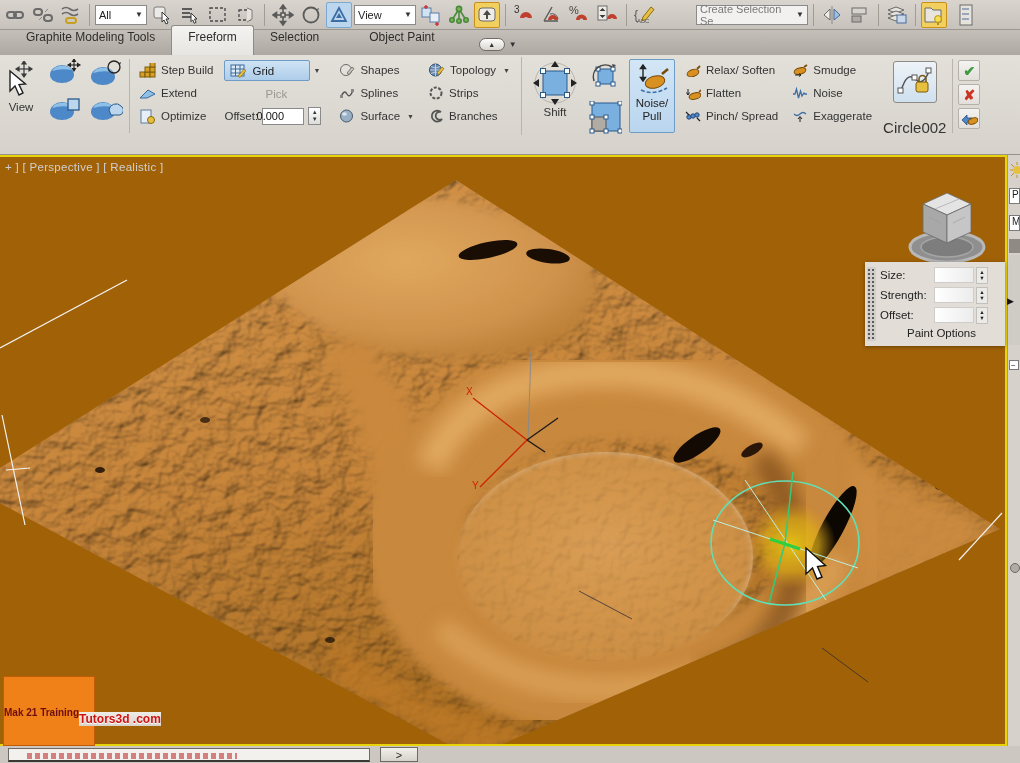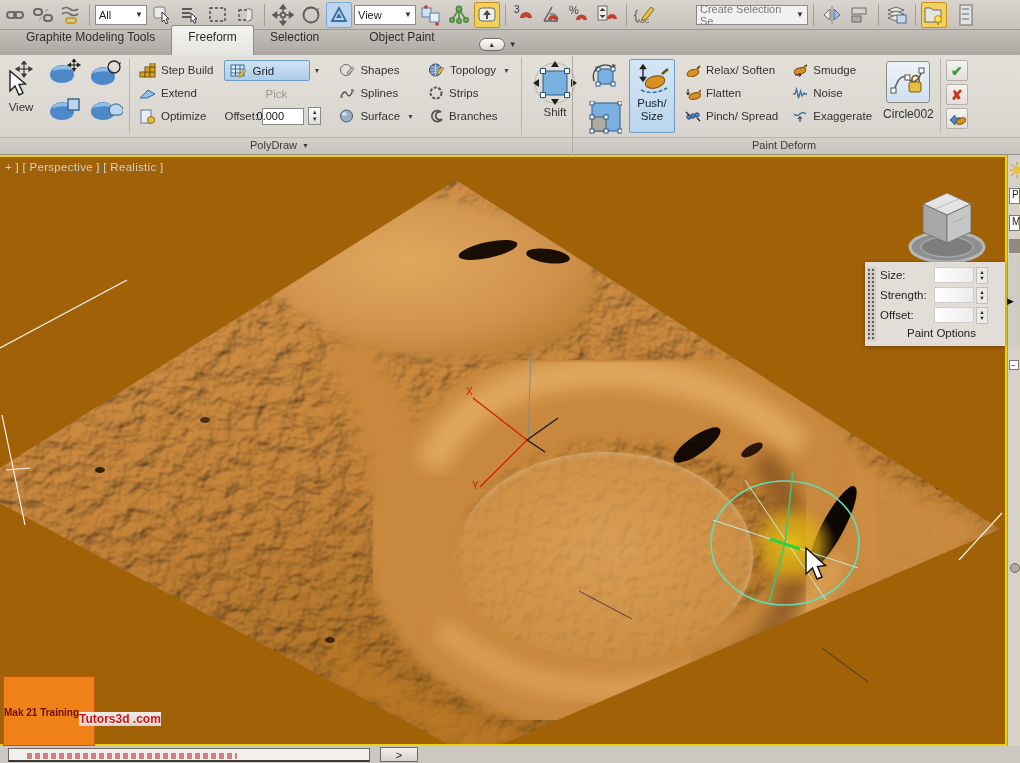--- a/index.html
+++ b/index.html
@@ -61,21 +61,21 @@
     border:1px solid #6f9cc6; border-radius:2px; display:flex; flex-direction:column;
     align-items:center; justify-content:flex-start; padding-top:4px; }
   .pushpull .cap { font-size:11.5px; color:#222; text-align:center; width:40px; line-height:13px; margin-top:3px; }
   .okcol { display:flex; flex-direction:column; gap:3px; padding:5px 3px; }
   .okbtn { width:22px; height:21px; border:1px solid #b5b1aa; border-radius:2px;
     background:linear-gradient(#f4f3f1,#e2dfda); display:flex; align-items:center; justify-content:center;
     font-size:14px; font-weight:bold; }
   .c002 { display:flex; flex-direction:column; align-items:center; padding:6px 4px 0; }
   .c002 .btn { width:44px; height:42px; border:1px solid #8f8b84; border-radius:3px;
     background:linear-gradient(#eef3f8,#cfe0ef); display:flex; align-items:center; justify-content:center; }
-  .c002 .cap { font-size:12px; color:#333; margin-top:4px; }
+  .c002 .cap { font-size:15px; color:#333; margin-top:16px; }
 
   
   .viewport { position:absolute; left:0; top:155px; width:1007px; height:591px;
     background:#a16207; border-top:2px solid #e8d20a; border-right:2px solid #e8d20a;
     border-bottom:2px solid #e8d20a; }
   .vp-label { position:absolute; left:5px; top:4px; font-size:11.5px; color:#cfcfcf;
     letter-spacing:.3px; z-index:5; }
   .scene { position:absolute; left:0; top:0; }
 
   
@@ -555,21 +555,21 @@
           <svg width="34" height="30">
             <g stroke="#222" stroke-width="1.4" fill="#222">
                 <line x1="8" y1="3" x2="8" y2="15"></line>
                 <path d="M8 1 l-2.5 3.5 5 0z"></path>
                 <path d="M8 17 l-2.5 -3.5 5 0z"></path>
               </g>
             <ellipse cx="20" cy="18" rx="10" ry="6" fill="#d89020" stroke="#7a4a08" transform="rotate(-15 20 18)"></ellipse>
             <path d="M27 10 l6 -5" stroke="#7a4a08" stroke-width="2.5"></path>
             <path d="M6 26 q12 6 26 -2" fill="none" stroke="#3c6ea5" stroke-width="1.6" stroke-dasharray="4 2"></path>
           </svg>
-          <div class="cap">Push/ Size</div>
+          <div class="cap">Noise/ Pull</div>
         </div>
       </div>
 
       <div class="rcol">
         <div class="rbtn">
           <svg width="16" height="13">
               <ellipse cx="8" cy="9" rx="6" ry="3.4" fill="#d89020" stroke="#7a4a08" transform="rotate(-18 8 9)"></ellipse>
               <path d="M12 5 l3 -3" stroke="#7a4a08" stroke-width="1.8"></path>
             </svg>
           <span>Relax/ Soften</span>
@@ -645,30 +645,20 @@
           </div>
         <div class="okbtn">
           <svg width="18" height="14">
               <path d="M2 8 l5 -5 0 3 5 0 0 4 -5 0 0 3z" fill="#4d88c8" stroke="#2a4a7a" stroke-width=".8"></path>
               <ellipse cx="13" cy="9" rx="5" ry="3" fill="#d89020" stroke="#7a4a08" transform="rotate(-20 13 9)"></ellipse>
             </svg>
         </div>
       </div>
     </div>
 
-    <div class="rb-labels">
-      <div class="plabel" style="left:250px">
-        <span>PolyDraw</span>
-        <span style="font-size:7px">▼</span>
-      </div>
-      <div class="plabel" style="left:752px">
-        <span>Paint Deform</span>
-      </div>
-      <div style="position:absolute;left:572px;top:-82px;height:99px;width:1px;background:#aeaaa2"></div>
-    </div>
   </div>
 
   <div class="viewport">
     <div class="vp-label">+ ] [ Perspective ] [ Realistic ]</div>
 
     <svg class="scene" width="1005" height="587" viewBox="0 0 1005 587">
       <defs>
         <filter id="bump" x="-5%" y="-5%" width="110%" height="110%">
           <feTurbulence type="fractalNoise" baseFrequency="0.05 0.055" numOctaves="3" seed="11" result="t"></feTurbulence>
           <feDiffuseLighting in="t" lighting-color="#ffffff" surfaceScale="5.5" diffuseConstant="1.05" result="l">

